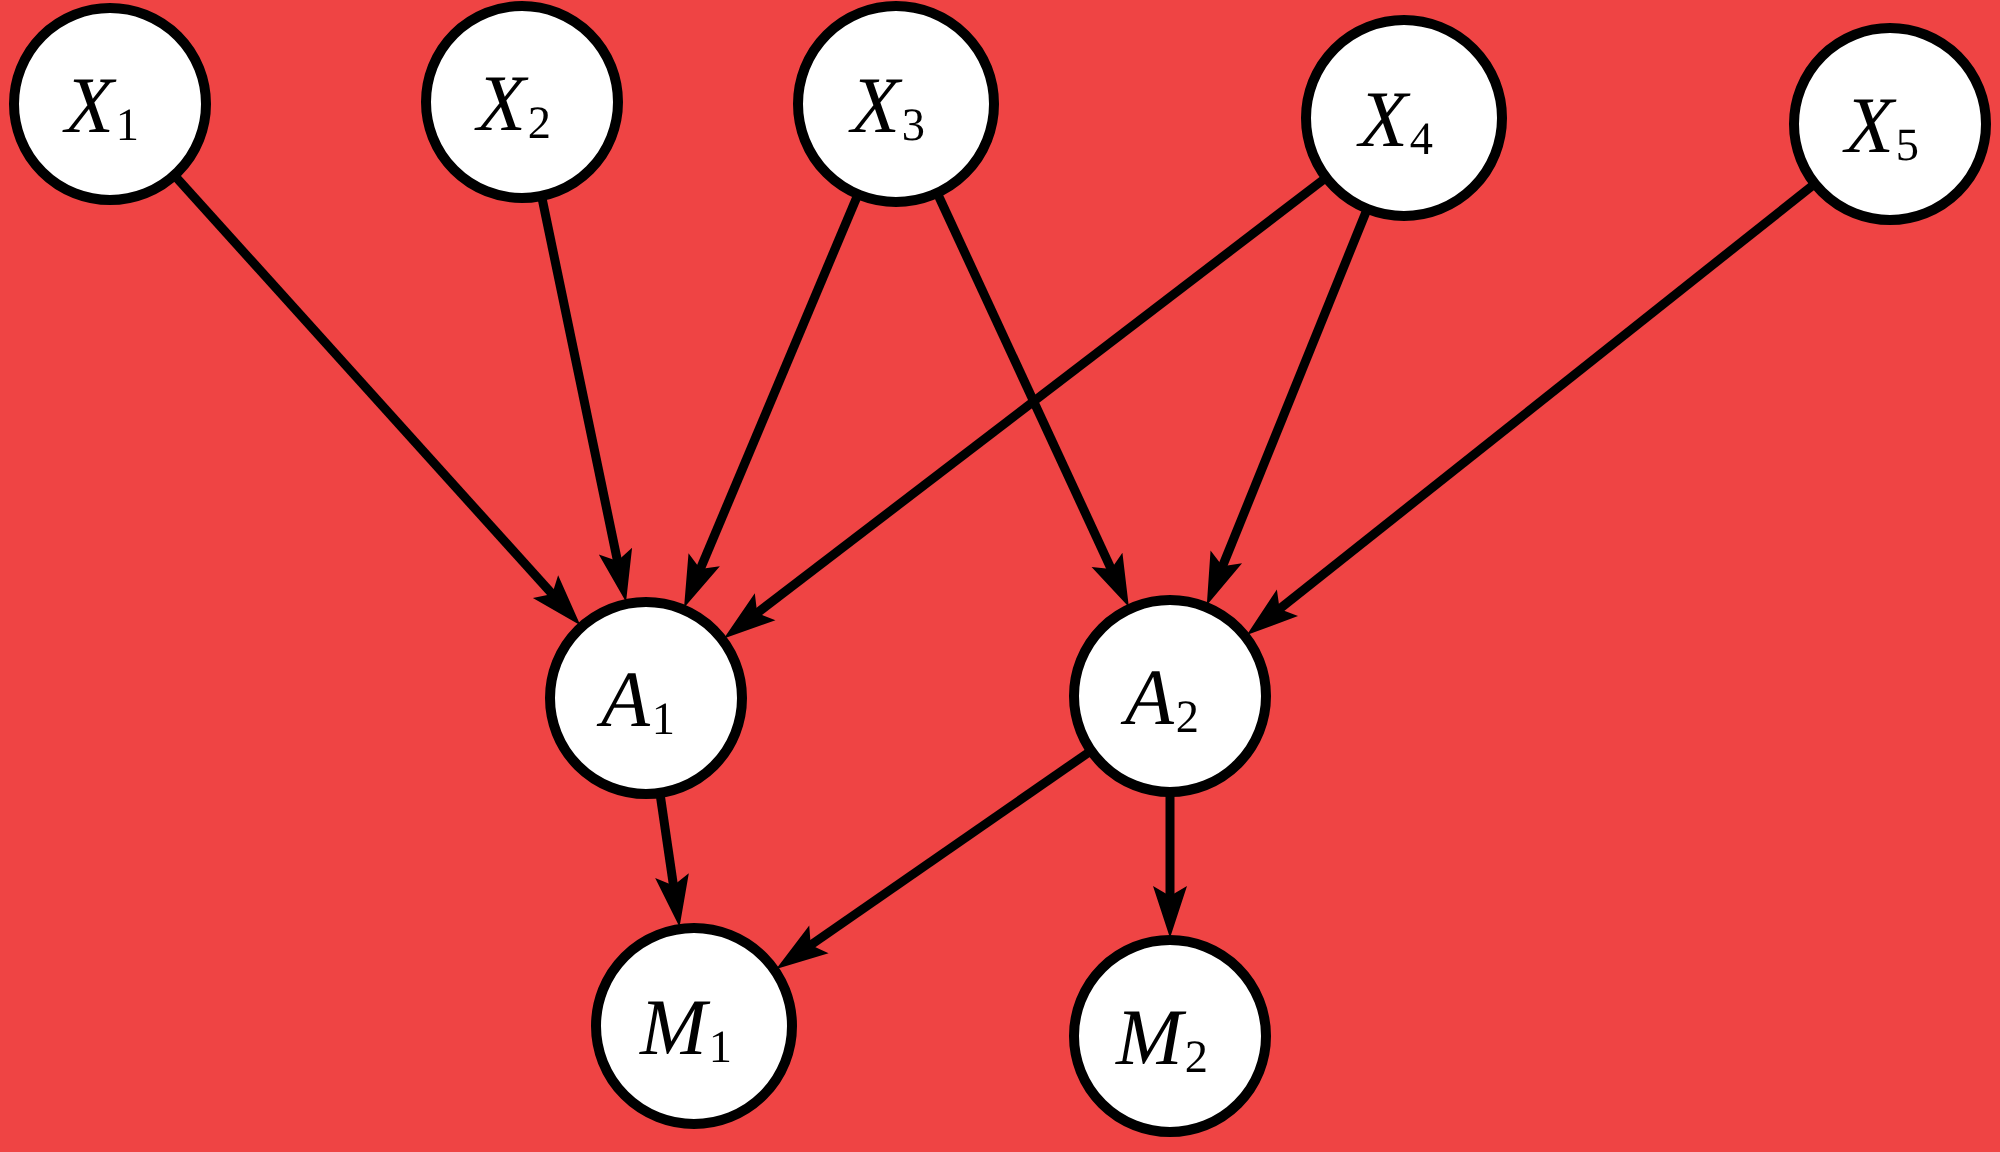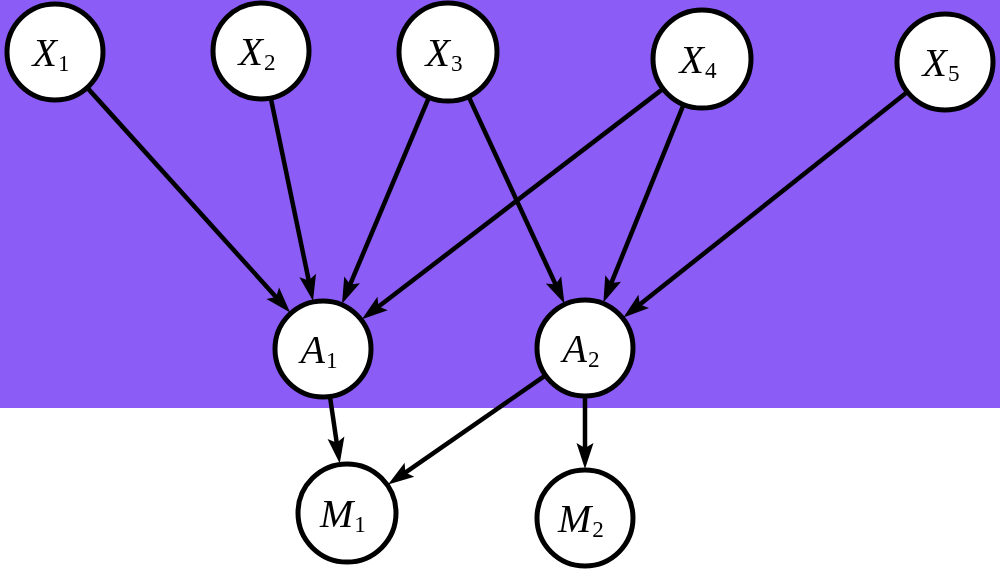--- a/index.html
+++ b/index.html
@@ -9,22 +9,22 @@
   }
   body {
     width: 1000px;
     height: 576px;
     font-family: "Liberation Serif", serif;
     overflow: hidden;
   }
   #diagram-root {
     position: relative;
     width: 1000px;
-    height: 408px;
-    background: #8b5cf6;
+    height: 576px;
+    background: #ef4444;
   }
   svg#dag {
     display: block;
     width: 1000px;
     height: 576px;
   }
   .node-circle {
     fill: #ffffff;
   }
   .node-label {

